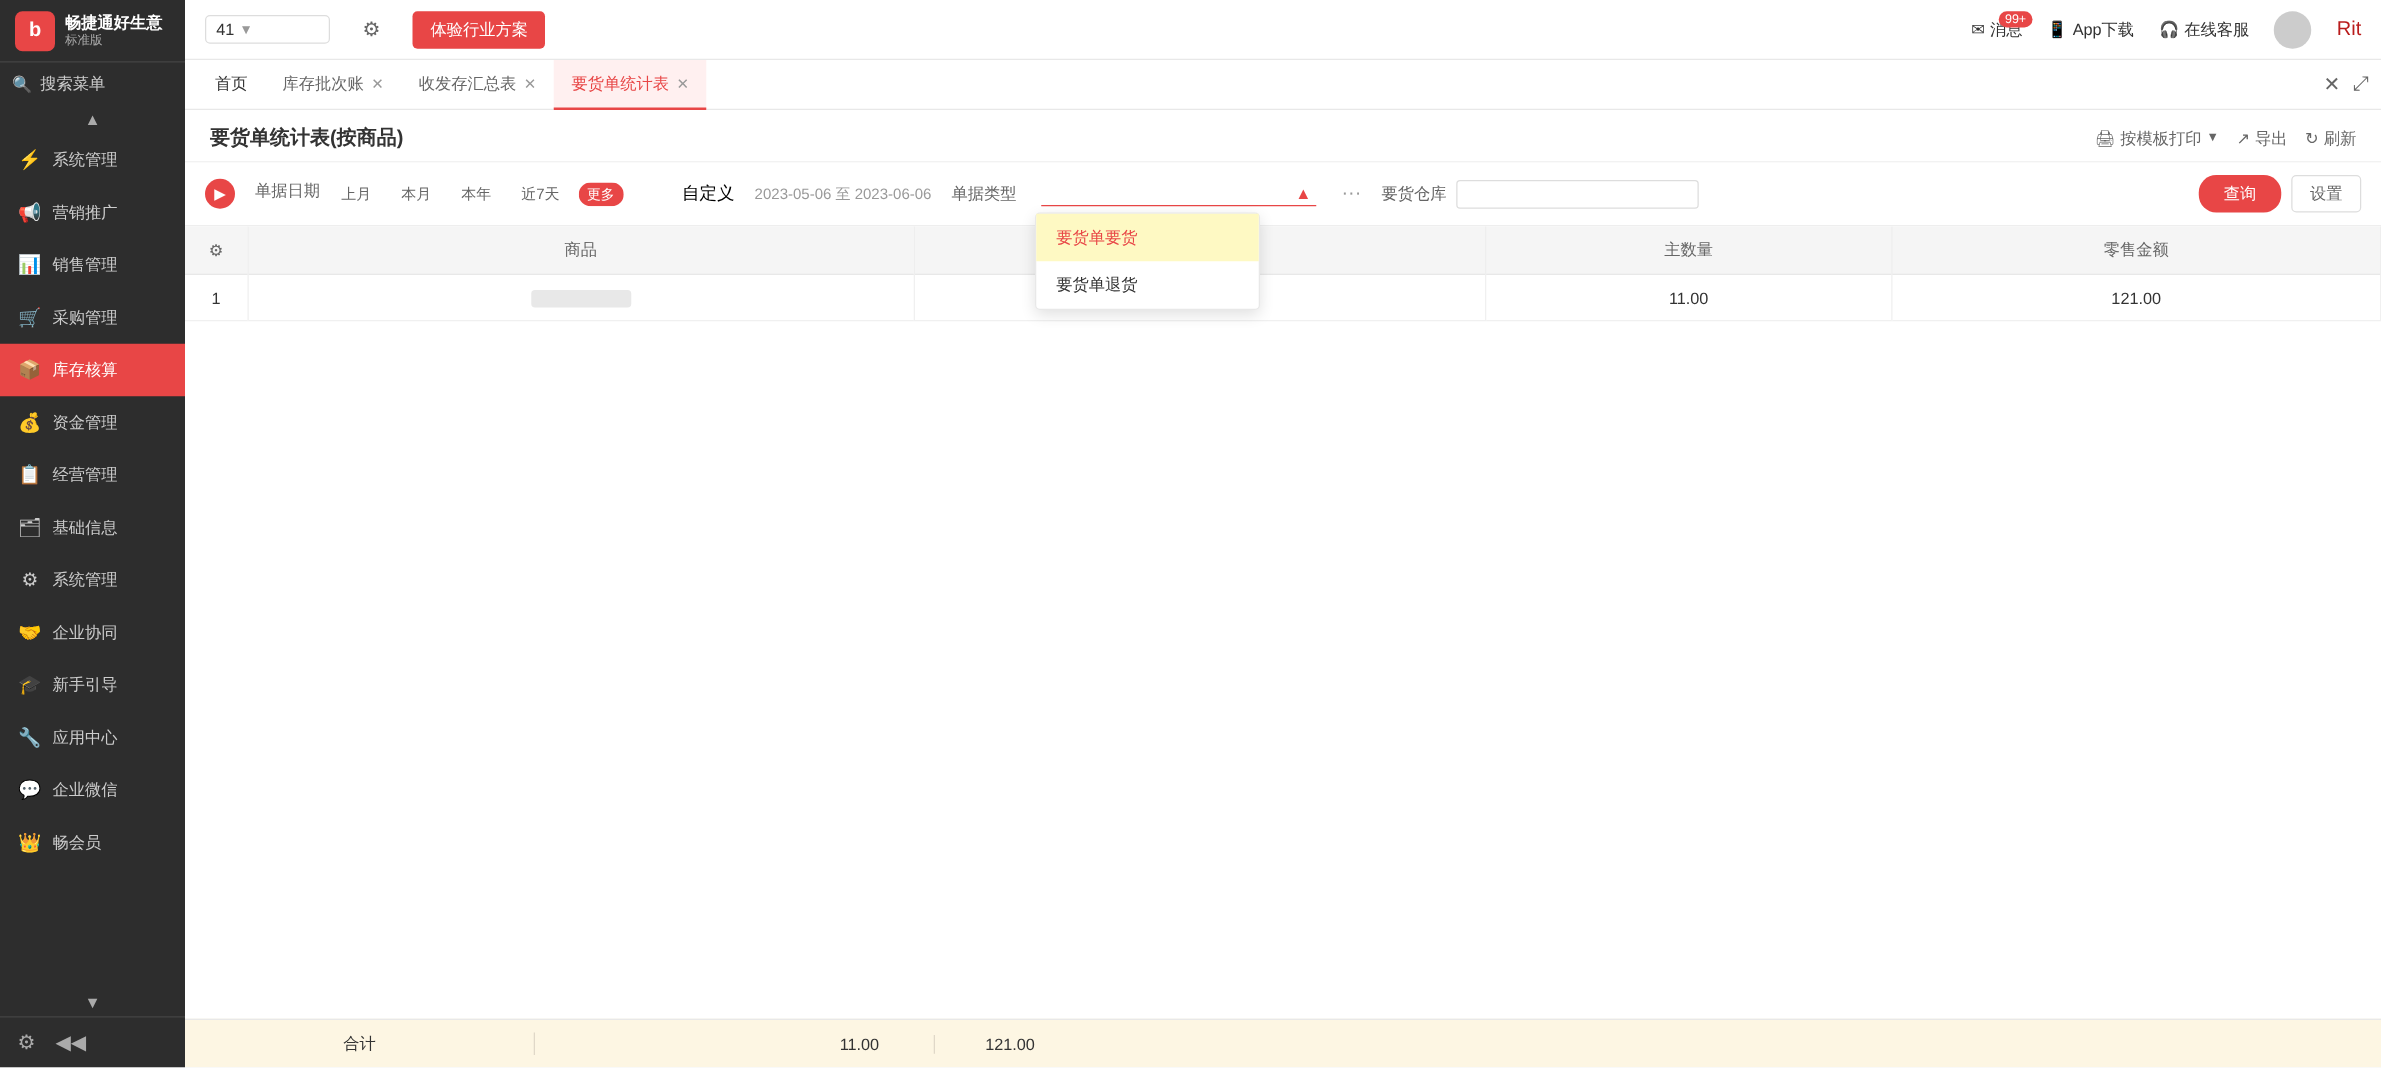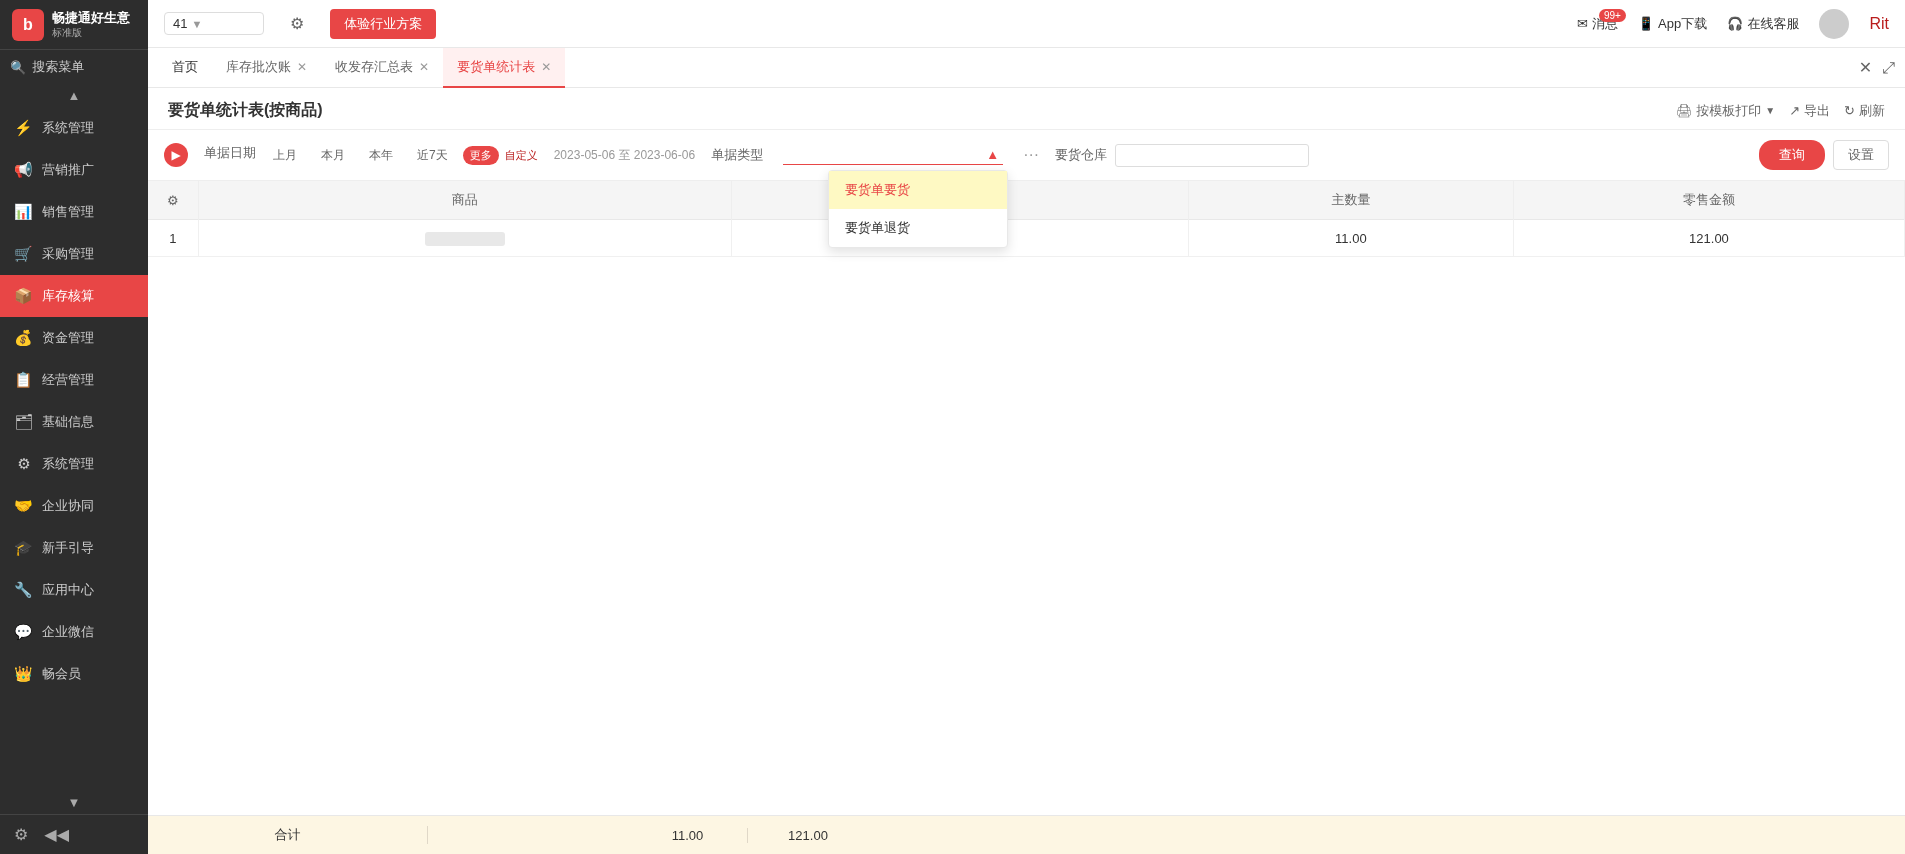--- a/index.html
+++ b/index.html
@@ -300,23 +300,24 @@
       background: none;
     }
     .date-btn.more {
       background: #e84646;
       color: #fff;
       border-radius: 10px;
       padding: 1px 6px;
       font-size: 11px;
     }
     .date-custom {
-      color: #b91c1c;
-      font-size: 11px;
-      cursor: pointer;
+      color: #000000;
+      font-size: 14px;
+      cursor: pointer;
+      margin-left: 41px;
     }
     .date-range-text {
       color: #999;
       font-size: 12px;
     }
 
     
     .filter-type-group {
       display: flex;
       align-items: center;

